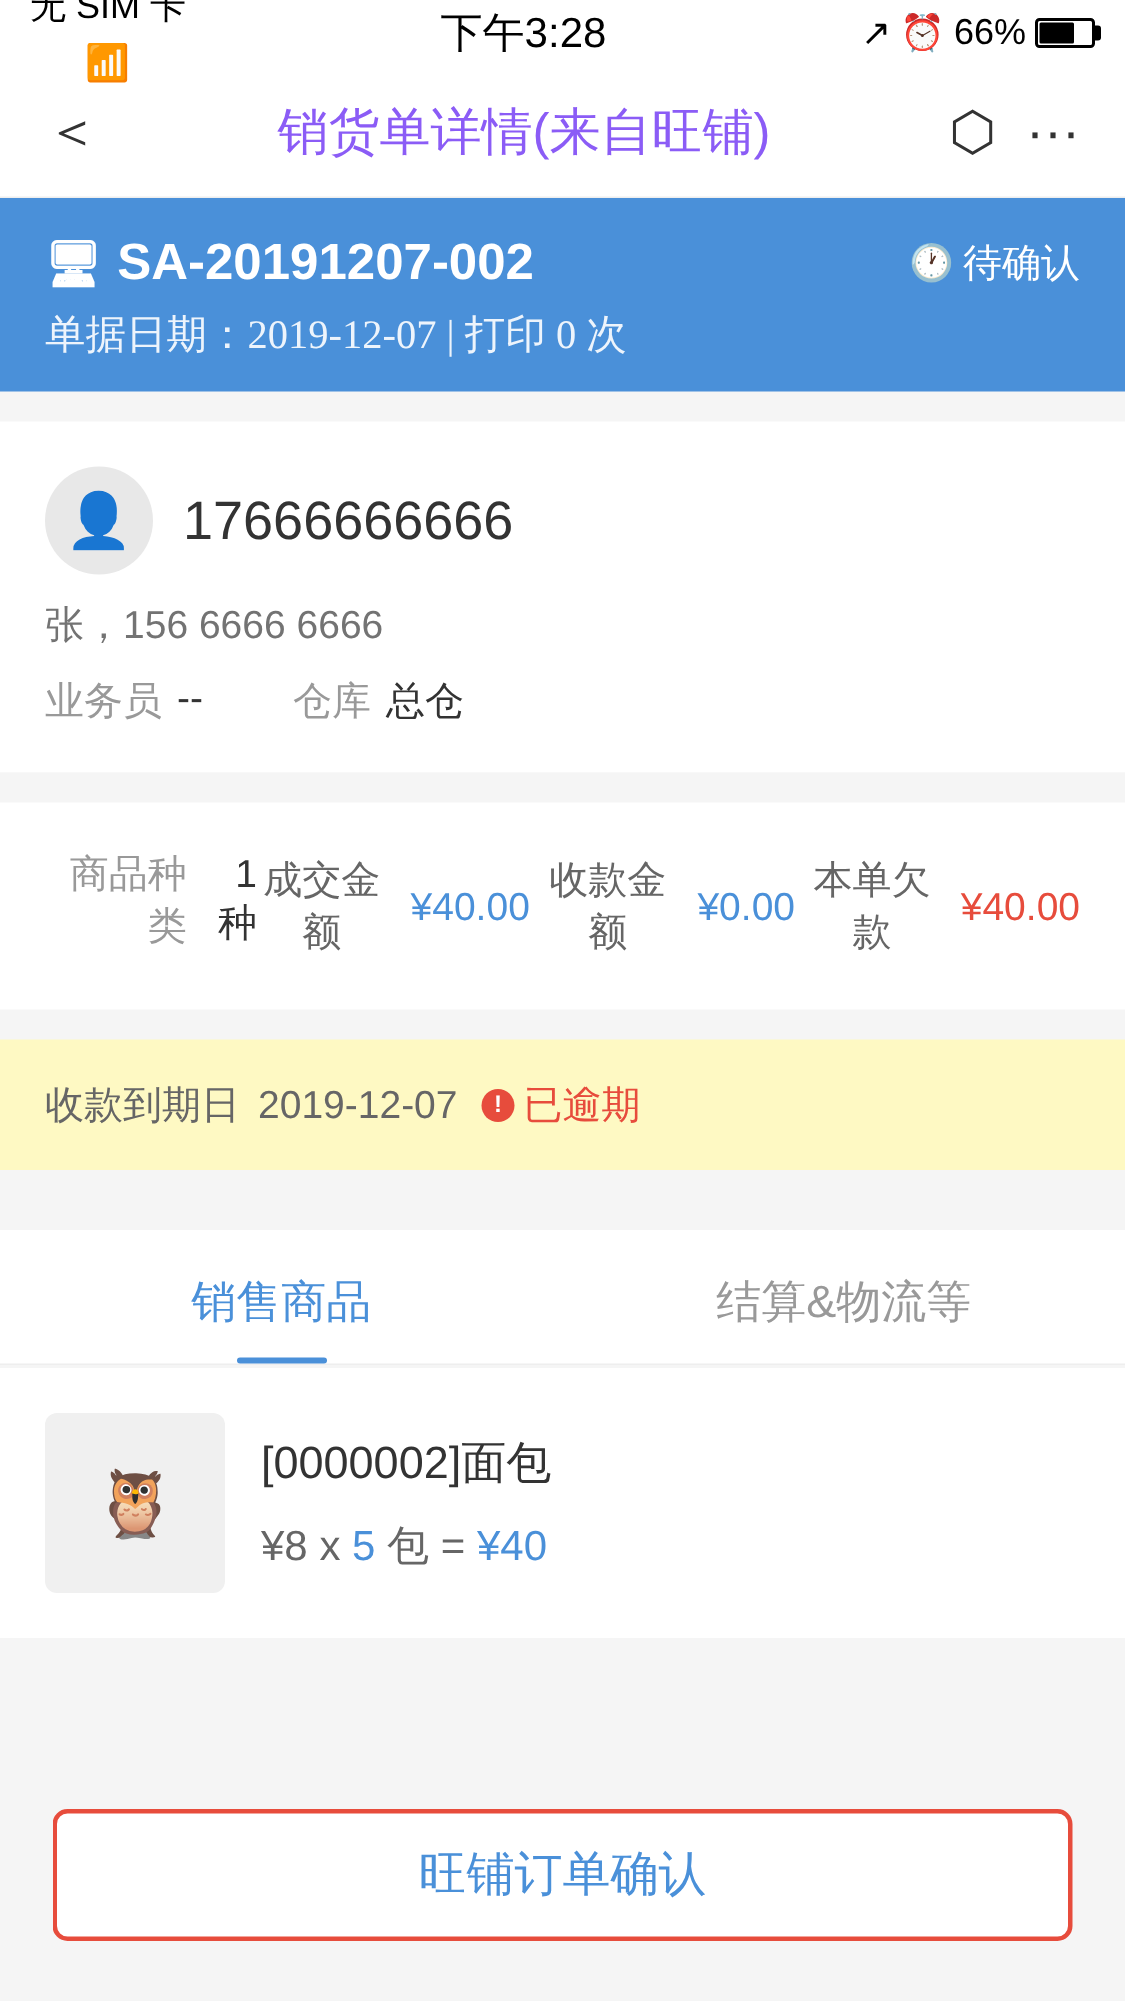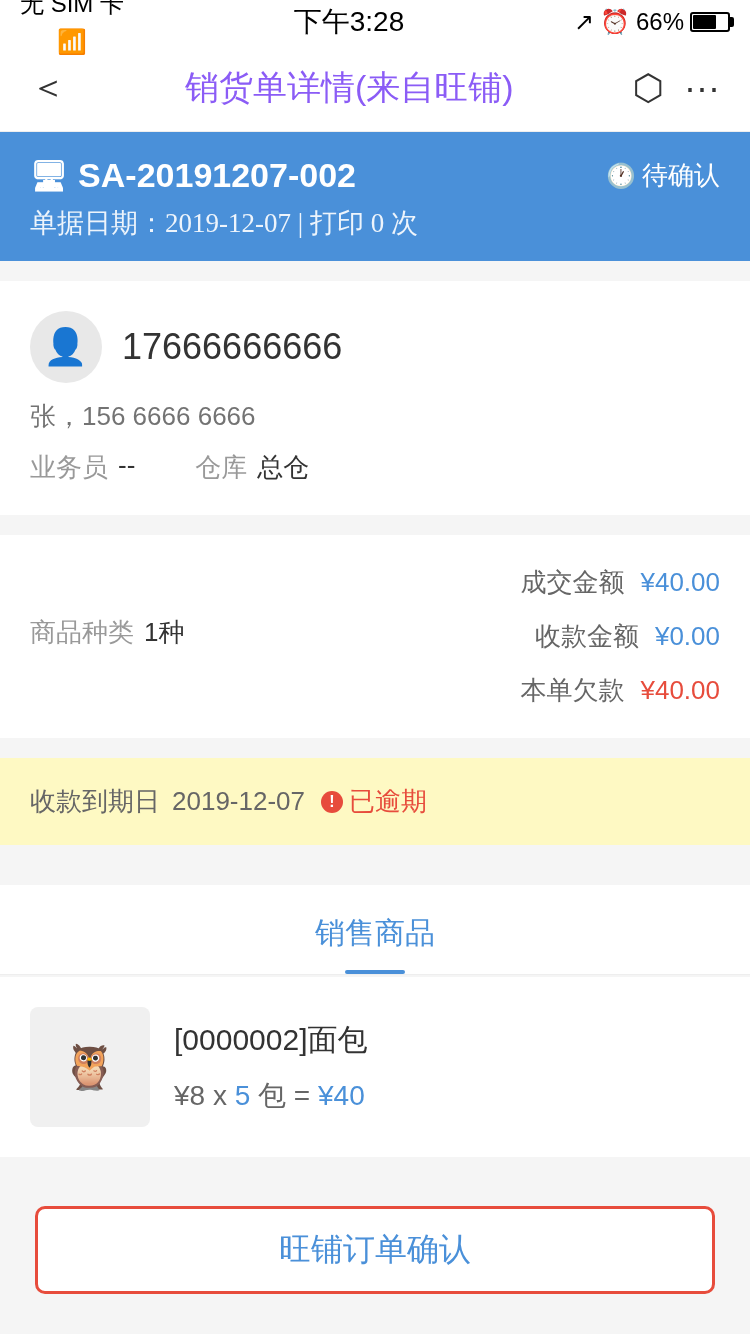--- a/index.html
+++ b/index.html
@@ -165,23 +165,22 @@
       padding: 30px;
     }
     .amount-row {
       display: flex;
       justify-content: space-between;
       align-items: center;
     }
     .amount-left { font-size: 26px; color: #666; }
     .amount-right-container {
       display: flex;
-      flex-direction: column;
       align-items: flex-end;
-      gap: 19px;
+      gap: 8px;
       text-align: center;
     }
     .amount-item { display: flex; gap: 16px; align-items: center; }
     .amount-label { font-size: 26px; color: #666; }
     .amount-value { font-size: 26px; }
     .amount-blue { color: #4a90d9; }
     .amount-red { color: #e74c3c; }
     .product-type { font-size: 26px; color: #333; }
 
     
@@ -414,20 +413,23 @@
       <span>已逾期</span>
     </div>
   </div>
 
   <div class="divider"></div>
 
   <div class="tabs">
     <div class="tab active">
       <span>销售商品</span>
     </div>
+    <div class="tab">
+      <span>结算&amp;物流等</span>
+    </div>
   </div>
 
   <div class="product-list">
     <div class="product-item">
       <div class="product-image">
         <span class="product-image-logo">🦉</span>
       </div>
       <div class="product-info">
         <div class="product-name">
           <span>[0000002]</span><span>面包</span>

